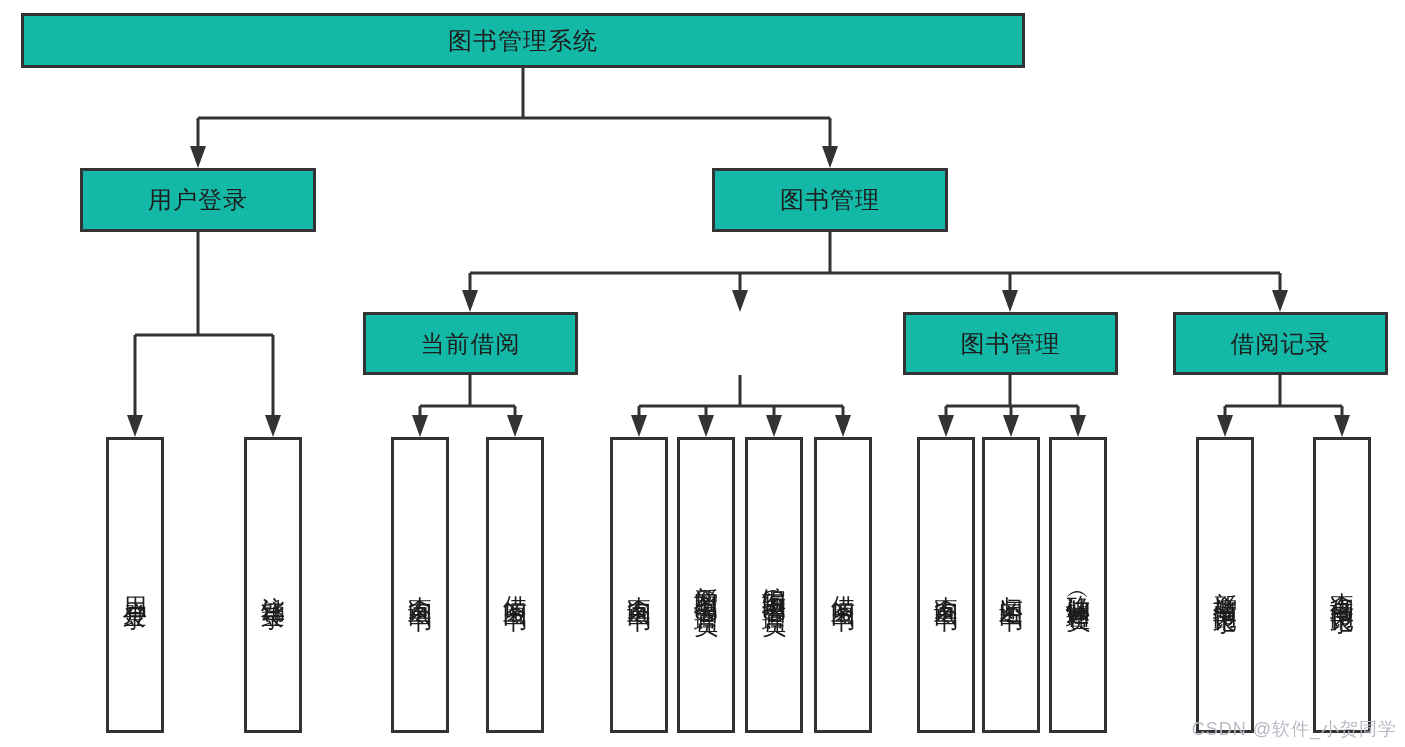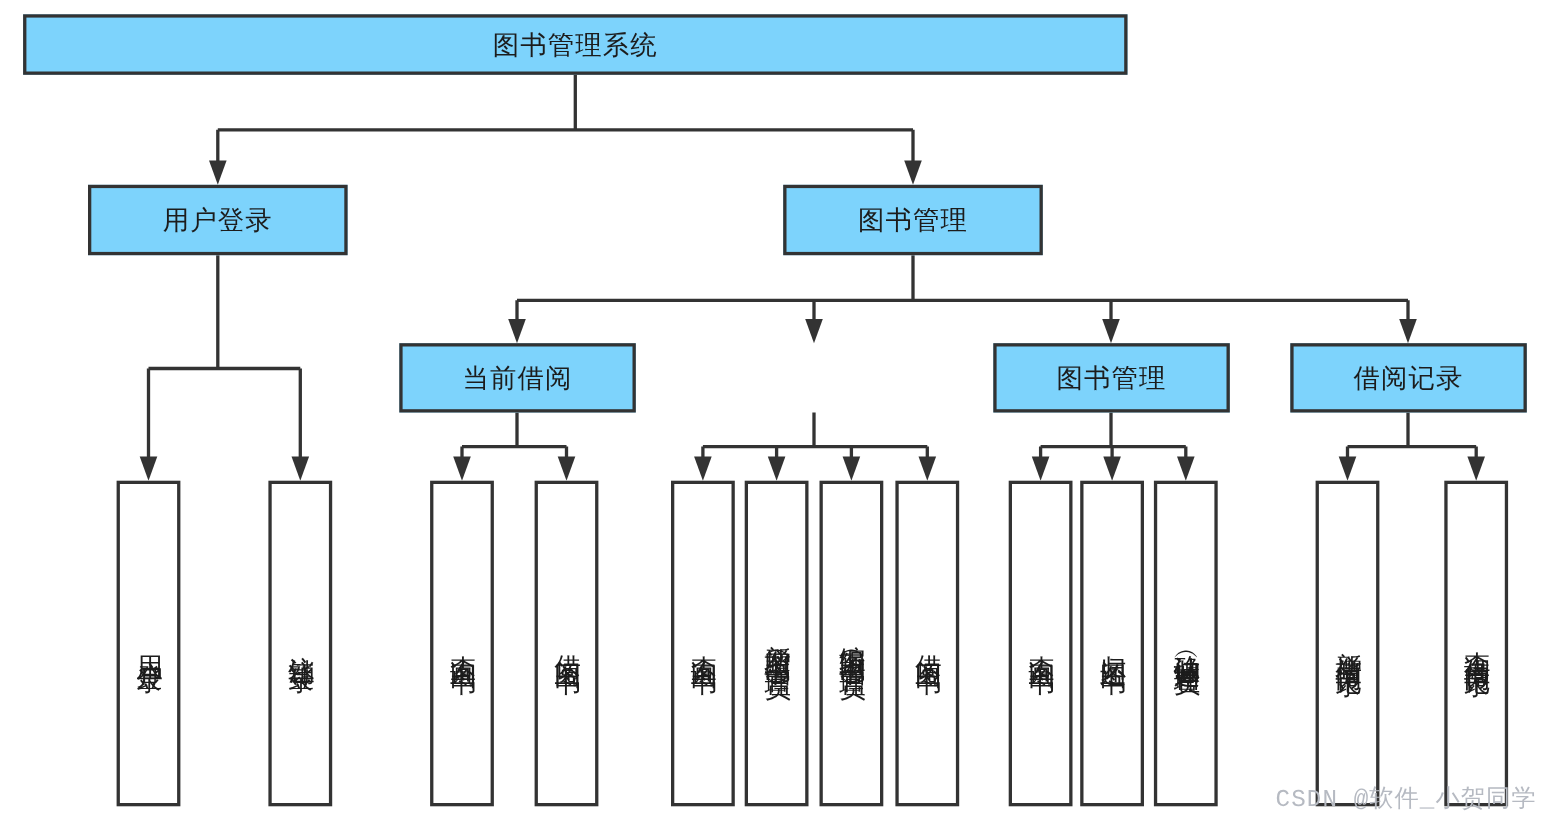--- a/index.html
+++ b/index.html
@@ -7,37 +7,37 @@
     position:relative;
     width:1405px; height:747px;
     background:#ffffff;
     font-family:"Liberation Sans", sans-serif;
     color:#1c1c1c;
     overflow:hidden;
   }
   #wires { position:absolute; left:0; top:0; width:1405px; height:747px; }
   .hnode {
     position:absolute; box-sizing:border-box;
-    border:3px solid #333333; background:#7dd3fc;
+    border:3px solid #333333; background:#14b8a6;
     display:flex; align-items:center; justify-content:center;
     font-size:24px; letter-spacing:1px;
   }
   .vnode {
     position:absolute; box-sizing:border-box;
     border:3px solid #333333; background:#ffffff;
     display:flex; align-items:center; justify-content:center;
   }
   .vlbl {
     writing-mode:vertical-rl; text-orientation:mixed;
     font-size:24px; letter-spacing:4px; line-height:1;
     white-space:nowrap;
   }
   .watermark {
     position:absolute; right:8px; bottom:6px;
-    font-size:22px; color:#b6bac2; letter-spacing:1px;font-family:Liberation Mono, monospace;
+    font-size:18px; color:#b6bac2; letter-spacing:1px;
   }
 </style>
 </head>
 <body>
 
 <div id="canvas">
 
   <svg id="wires" viewBox="0 0 1405 747" xmlns="http://www.w3.org/2000/svg">
     <g stroke="#333333" stroke-width="3" fill="none">
 

